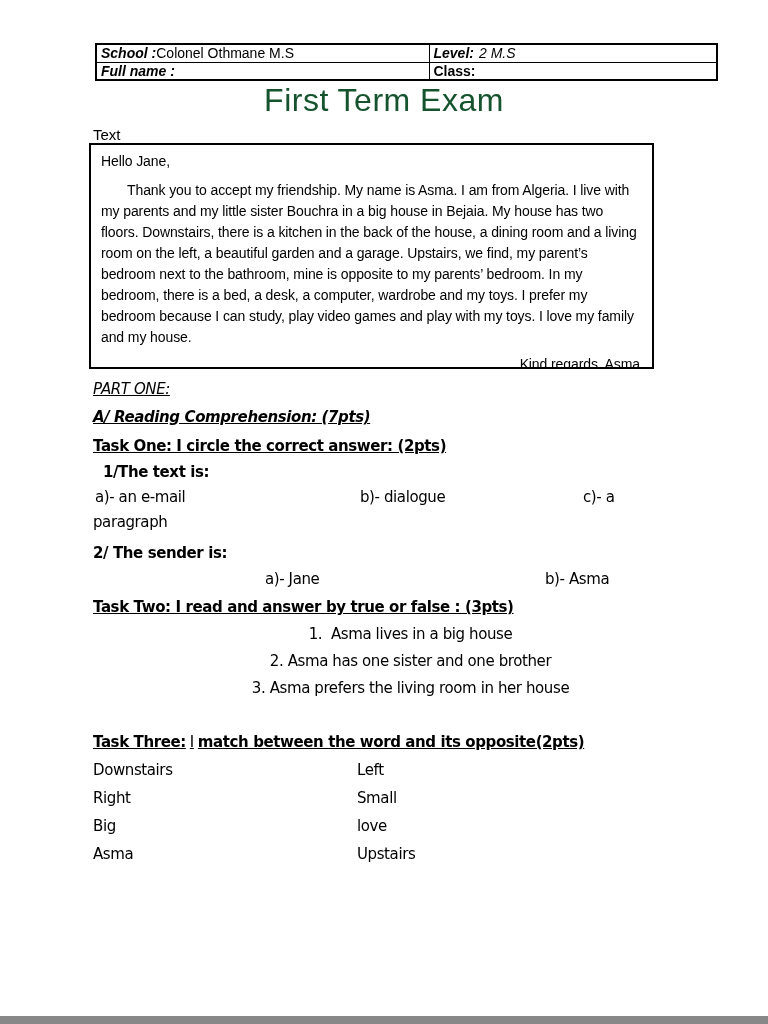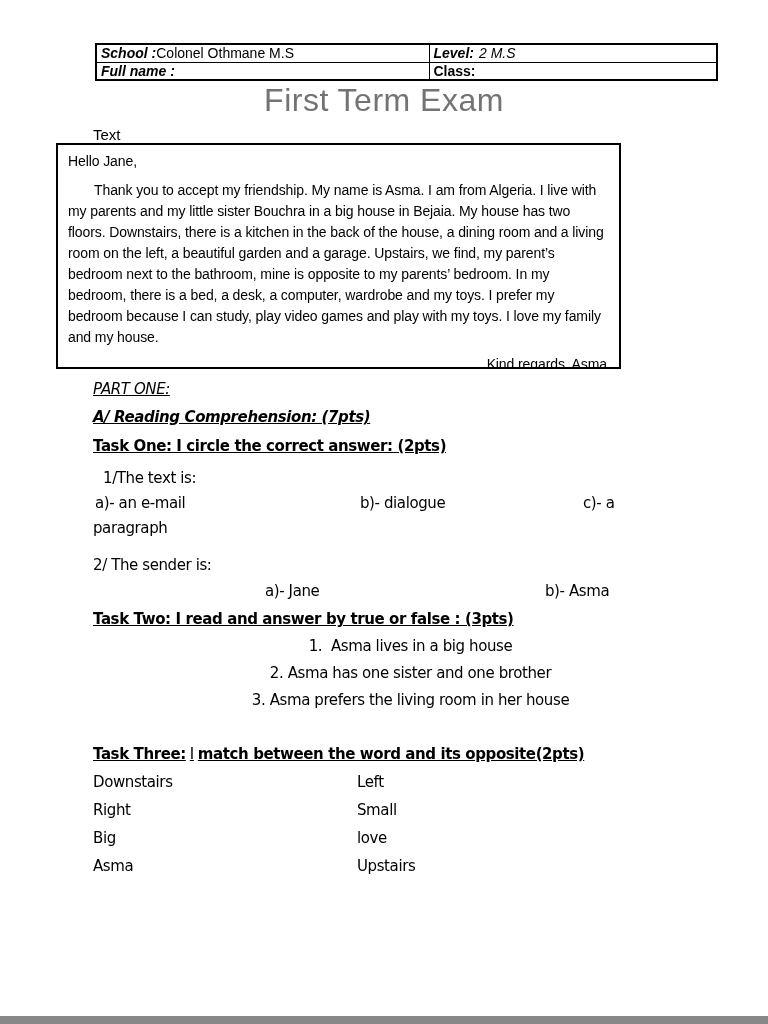--- a/index.html
+++ b/index.html
@@ -25,37 +25,37 @@
   .val { font-style:normal; }
   .val.italic { font-style:italic; margin-left:5px; }
   
   .title {
     margin-top:2px; font-size:32px; line-height:34px; text-align:center;
     color:#ff0000; font-family:"Liberation Sans", sans-serif; letter-spacing:0.5px;
   }
   
   .text-label { margin:9px 0 0 93px; font-size:15px; line-height:17px; }
   .text-box {
-    margin-left:56px; width:565px; height:226px; border:2px solid #000;
+    margin-left:89px; width:565px; height:226px; border:2px solid #000;
     padding:6px 12px 0 10px; font-size:14px; line-height:21px;
     letter-spacing:-0.1px; overflow:hidden;
   }
   .text-box .greeting { margin:0; }
   .text-box .body { margin-top:8px; text-indent:26px; }
   .text-box .signature { margin-top:6px; text-align:right; }
   
   .tasks {
     margin-left:93px; padding-right:40px;
     font-family:"DejaVu Sans", sans-serif; font-size:15px; letter-spacing:-0.4px;
   }
   .u { text-decoration:underline; }
   .h-part { margin-top:10px; font-weight:normal; font-style:italic; font-size:15px; line-height:20px; }
   .h-section { margin-top:8px; font-weight:bold; font-style:italic; font-size:15px; line-height:21px; }
   .h-task { margin-top:8px; font-weight:bold; font-size:15px; line-height:20px; }
-  .q-label { margin-top:12px; font-weight:normal; font-size:15px; line-height:20px; }
+  .q-label { margin-top:6px; font-weight:bold; font-size:15px; line-height:20px; }
   .q-label.indent { padding-left:10px; }
   .opt-row { position:relative; margin-top:5px; line-height:20px; }
   .opt-row.two { height:50px; }
   .opt-row.one { height:20px; margin-top:6px; }
   .opt { position:absolute; top:0; white-space:pre; }
   .pos-a { left:2px; }
   .pos-b { left:267px; }
   .pos-c { left:490px; }
   .line2 { left:0; top:25px; }
   .pos-ja { left:172px; }
@@ -77,21 +77,21 @@
       <td class="c1"><span class="lbl">School :</span><span class="val">Colonel Othmane M.S</span></td>
       <td class="c2"><span class="lbl">Level:</span><span class="val italic">2 M.S</span></td>
     </tr>
     <tr>
       <td class="c1"><span class="lbl">Full name :</span><span class="val"></span></td>
       <td class="c2"><span class="lbl noitalic">Class:</span><span class="val"></span></td>
     </tr>
   </tbody>
     </table>
 
-  <div class="title" style="color: #737373;">First Term Exam</div>
+  <div class="title" style="color: #14532d;">First Term Exam</div>
 
   <div class="text-label">Text</div>
 
   <div class="text-box">
     <p class="greeting">Hello Jane,</p>
     <p class="body">Thank you to accept my friendship. My name is Asma. I am from Algeria. I live with my parents and my little sister Bouchra in a big house in Bejaia. My house has two floors. Downstairs, there is a kitchen in the back of the house, a dining room and a living room on the left, a beautiful garden and a garage. Upstairs, we find, my parent’s bedroom next to the bathroom, mine is opposite to my parents’ bedroom. In my bedroom, there is a bed, a desk, a computer, wardrobe and my toys. I prefer my bedroom because I can study, play video games and play with my toys. I love my family and my house.</p>
     <p class="signature">Kind regards, Asma</p>
   </div>
 
   <div class="tasks">

